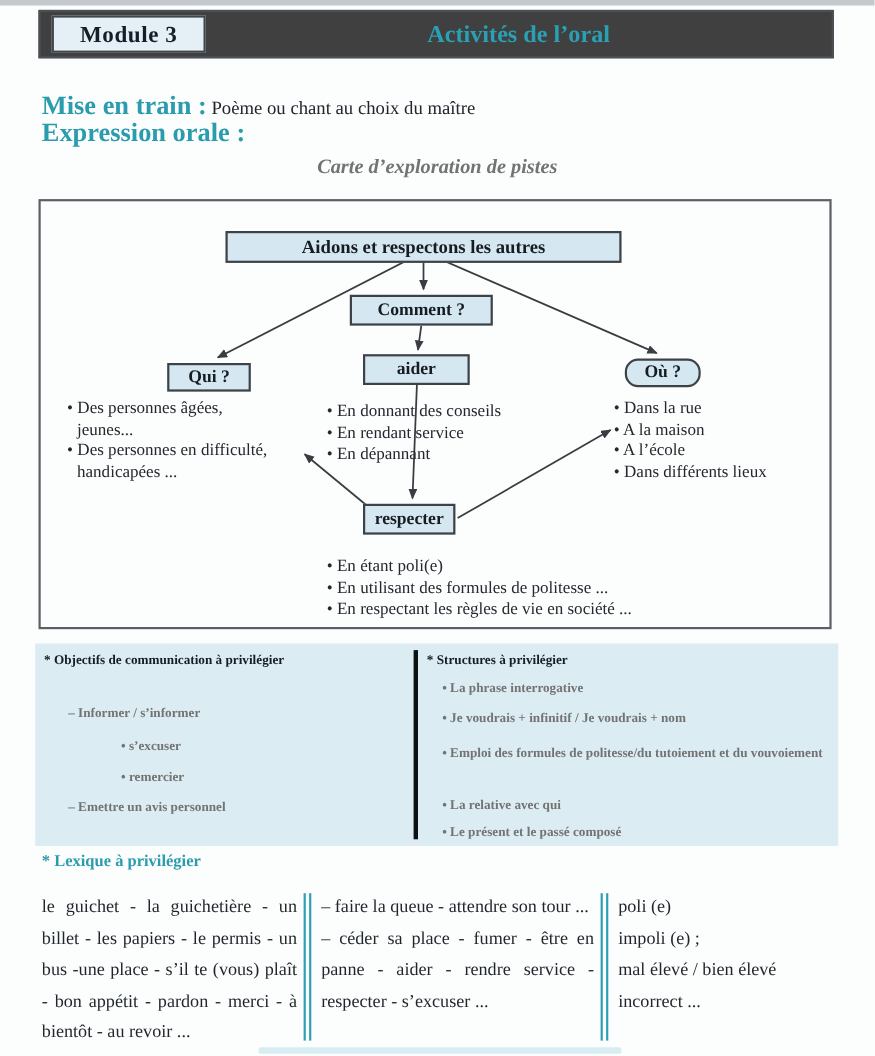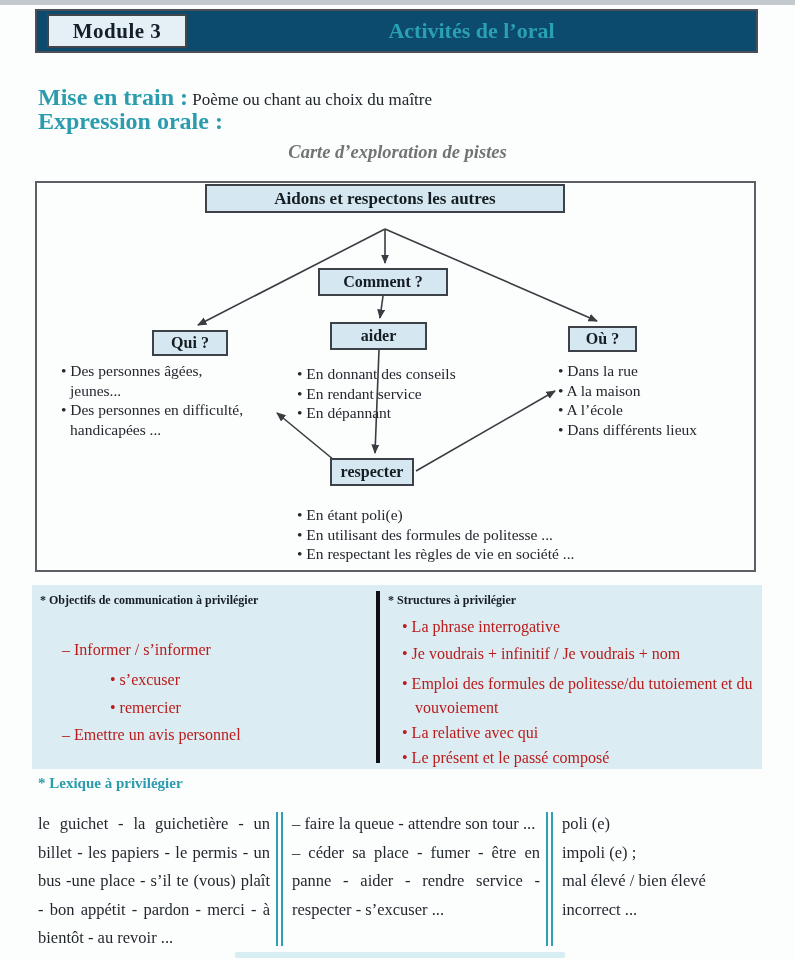--- a/index.html
+++ b/index.html
@@ -11,21 +11,21 @@
     position:relative;overflow:hidden;
   }
   .abs{position:absolute;}
 
   
   .top-strip{left:0;top:0;width:795px;height:5px;background:#c3c9cc;}
 
   
   .header-bar{
     left:35px;top:9px;width:719px;height:40px;
-    background:#0c4a6e;border:2px solid #494f54;
+    background:#404040;border:2px solid #494f54;
   }
   .module-box{
     position:absolute;left:10px;top:3px;width:136px;height:30px;
     background:#e4f0f5;border:2px solid #40464b;
     display:flex;align-items:center;justify-content:center;
     font-size:21px;font-weight:bold;color:#141f29;letter-spacing:.5px;
   }
   .header-title{
     position:absolute;left:160px;right:10px;top:0;bottom:0;
     display:flex;align-items:center;justify-content:center;
@@ -44,44 +44,44 @@
   .diagram{
     left:35px;top:181px;width:717px;height:387px;
     border:2px solid #5a6065;background:transparent;
   }
   .diagram svg{position:absolute;left:0;top:0;}
   .node{
     position:absolute;background:#d5e8f1;border:2px solid #3c4247;
     display:flex;align-items:center;justify-content:center;
     font-weight:bold;font-size:16px;color:#151c22;box-sizing:border-box;
   }
-  .node-root{left:168px;top:1px;width:360px;height:29px;font-size:17px;}
+  .node-root{left:168px;top:27px;width:360px;height:29px;font-size:17px;}
   .node-comment{left:281px;top:85px;width:130px;height:28px;}
   .node-qui{left:115px;top:147px;width:76px;height:26px;}
   .node-aider{left:293px;top:139px;width:97px;height:28px;}
-  .node-ou{left:531px;top:143px;width:69px;height:26px;}
+  .node-ou{left:531px;top:143px;width:69px;height:26px;border-radius:12px;}
   .node-respecter{left:293px;top:275px;width:84px;height:28px;}
 
   .list{position:absolute;font-size:15.5px;line-height:19.5px;color:#23282e;}
   .list .indent{padding-left:9px;}
   .list-qui{left:24px;top:178px;}
   .list-aider{left:260px;top:181px;}
   .list-ou{left:521px;top:178px;}
   .list-respecter{left:260px;top:322px;}
 
   
   .panel{
     left:32px;top:585px;width:730px;height:184px;
     background:#dbecf2;
   }
   .panel-divider{position:absolute;left:344px;top:6px;bottom:6px;width:4px;background:#0e1114;}
   .panel-h{position:absolute;font-size:12px;font-weight:bold;color:#161d24;}
   .obj-title{left:8px;top:8px;}
   .str-title{left:356px;top:8px;}
-  .panel-item{position:absolute;font-size:16px;font-weight:400;color:#b91c1c;}
+  .panel-item{position:absolute;font-size:12px;font-weight:700;color:#737373;}
   .obj-i0{left:30px;top:56px;}
   .obj-i1{left:78px;top:86px;}
   .obj-i2{left:78px;top:114px;}
   .obj-i3{left:30px;top:141px;}
   .str-i{left:370px;width:356px;padding-left:13px;text-indent:-13px;}
   .str-i0{top:33px;}
   .str-i1{top:60px;}
   .str-i2{top:87px;line-height:24px;}
   .str-i3{top:139px;}
   .str-i4{top:164px;}

